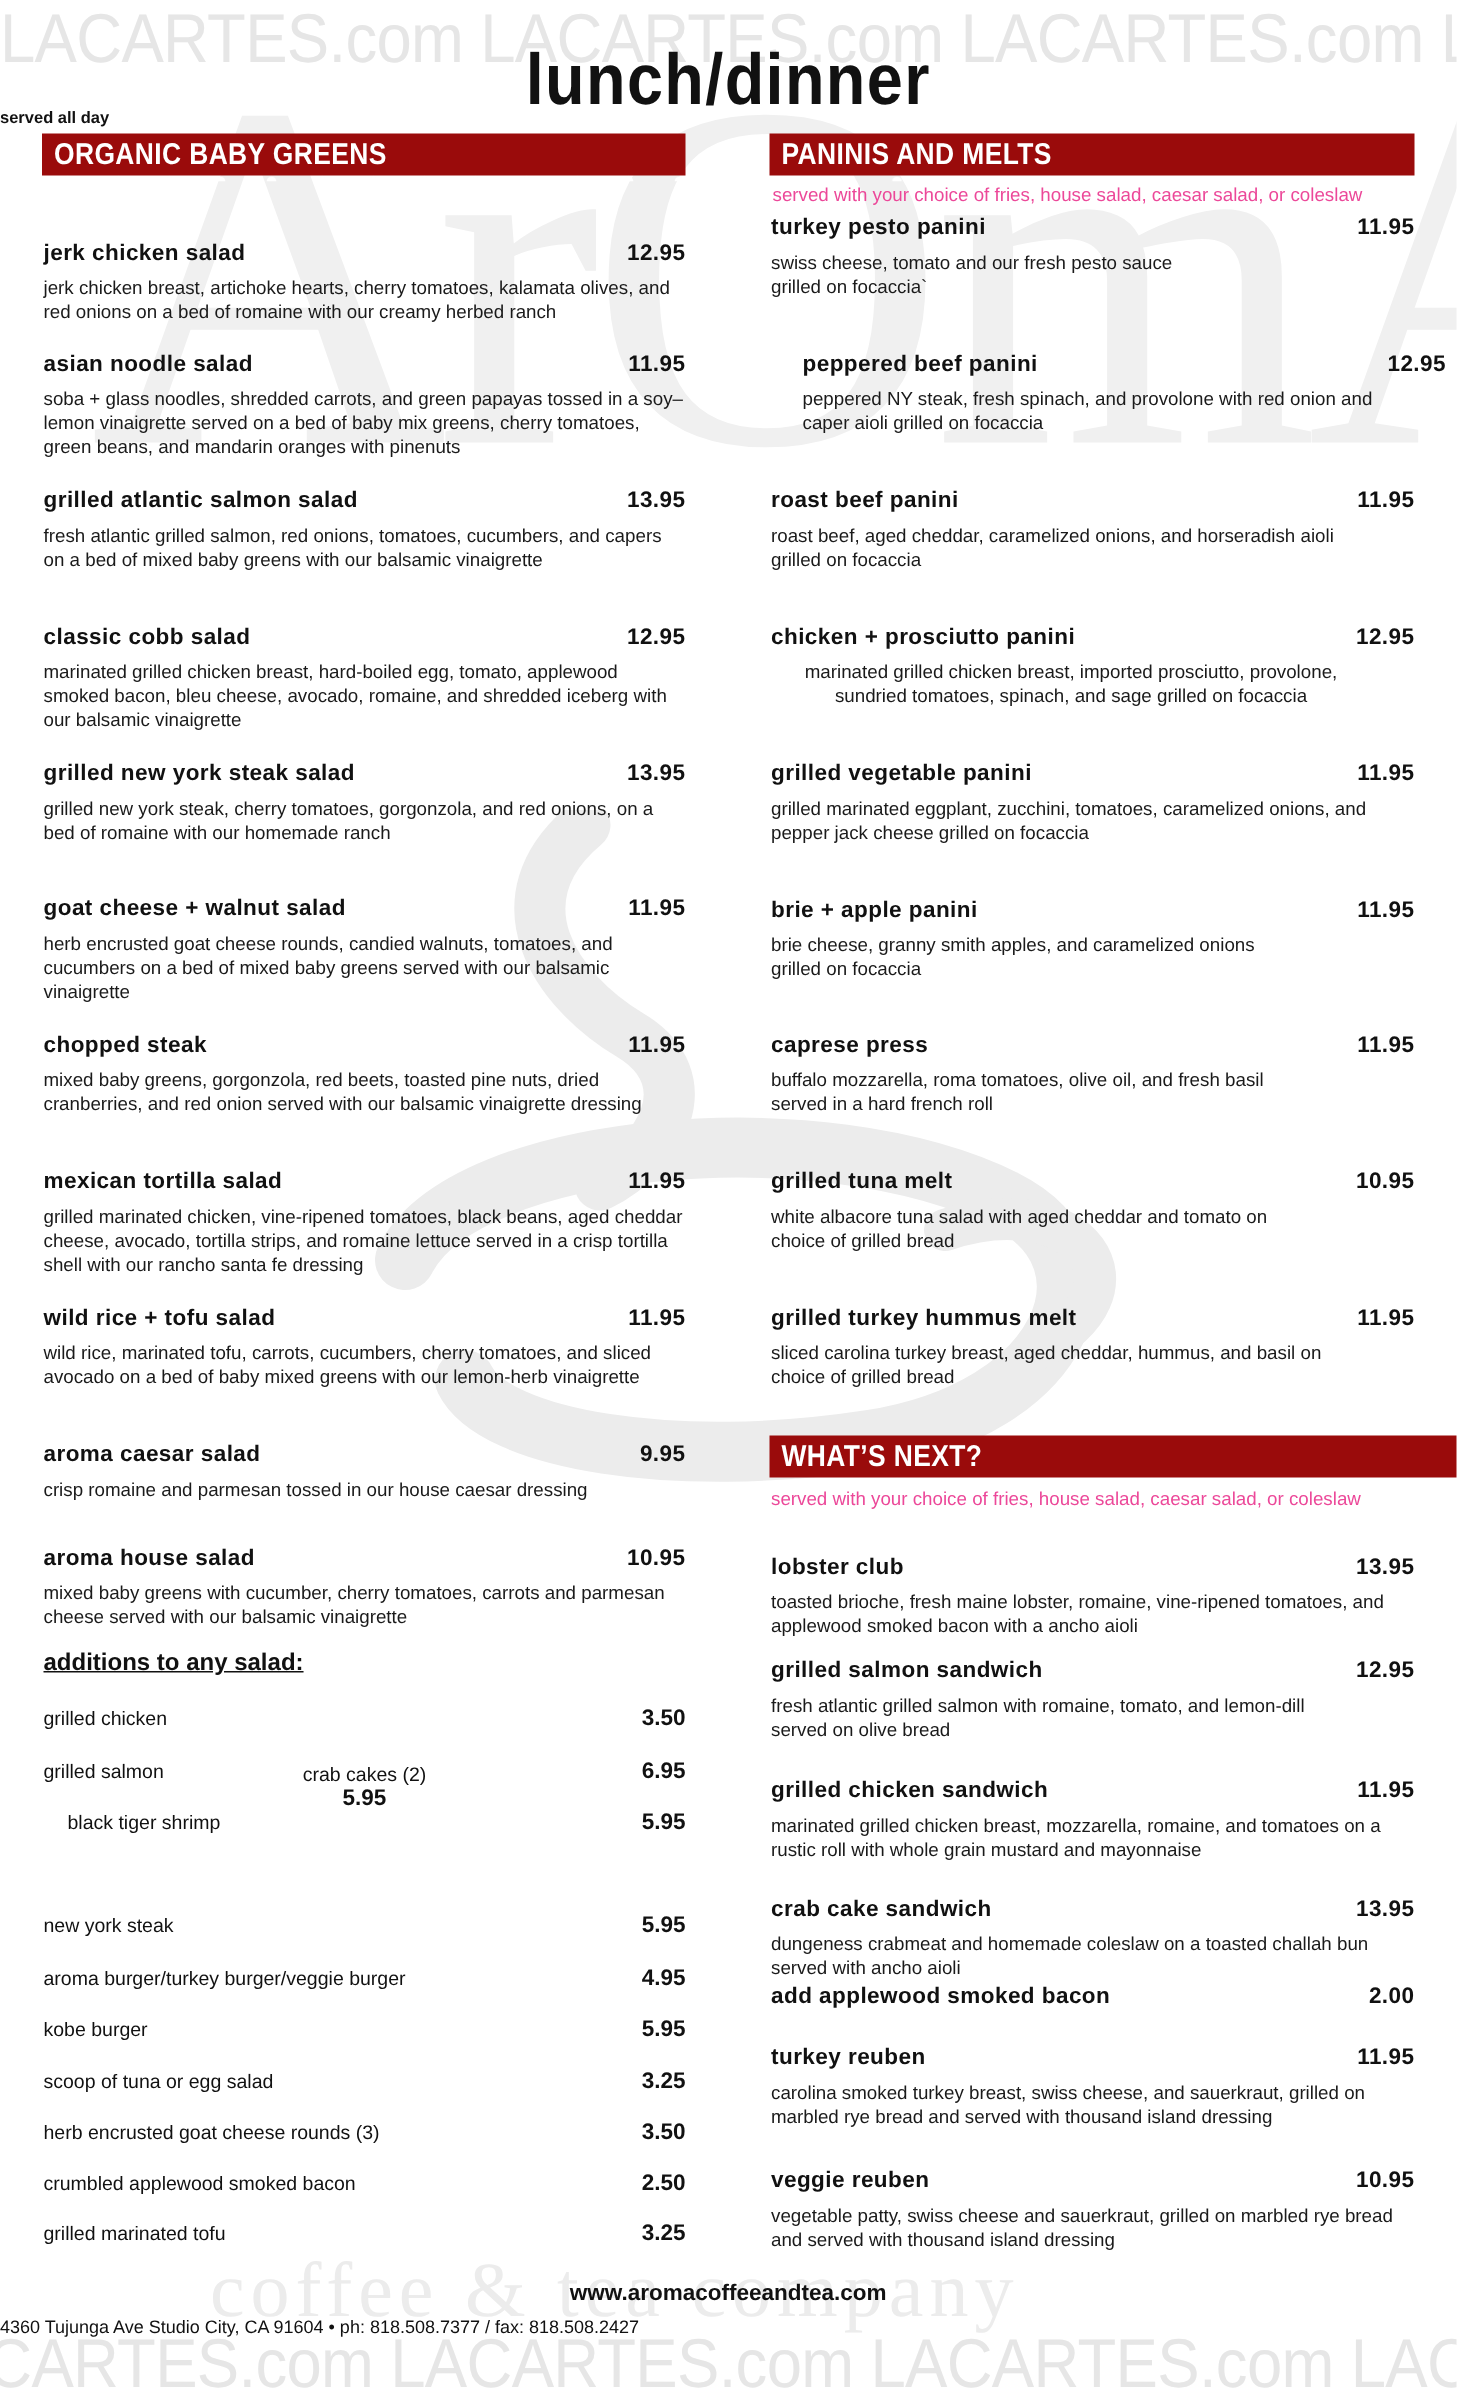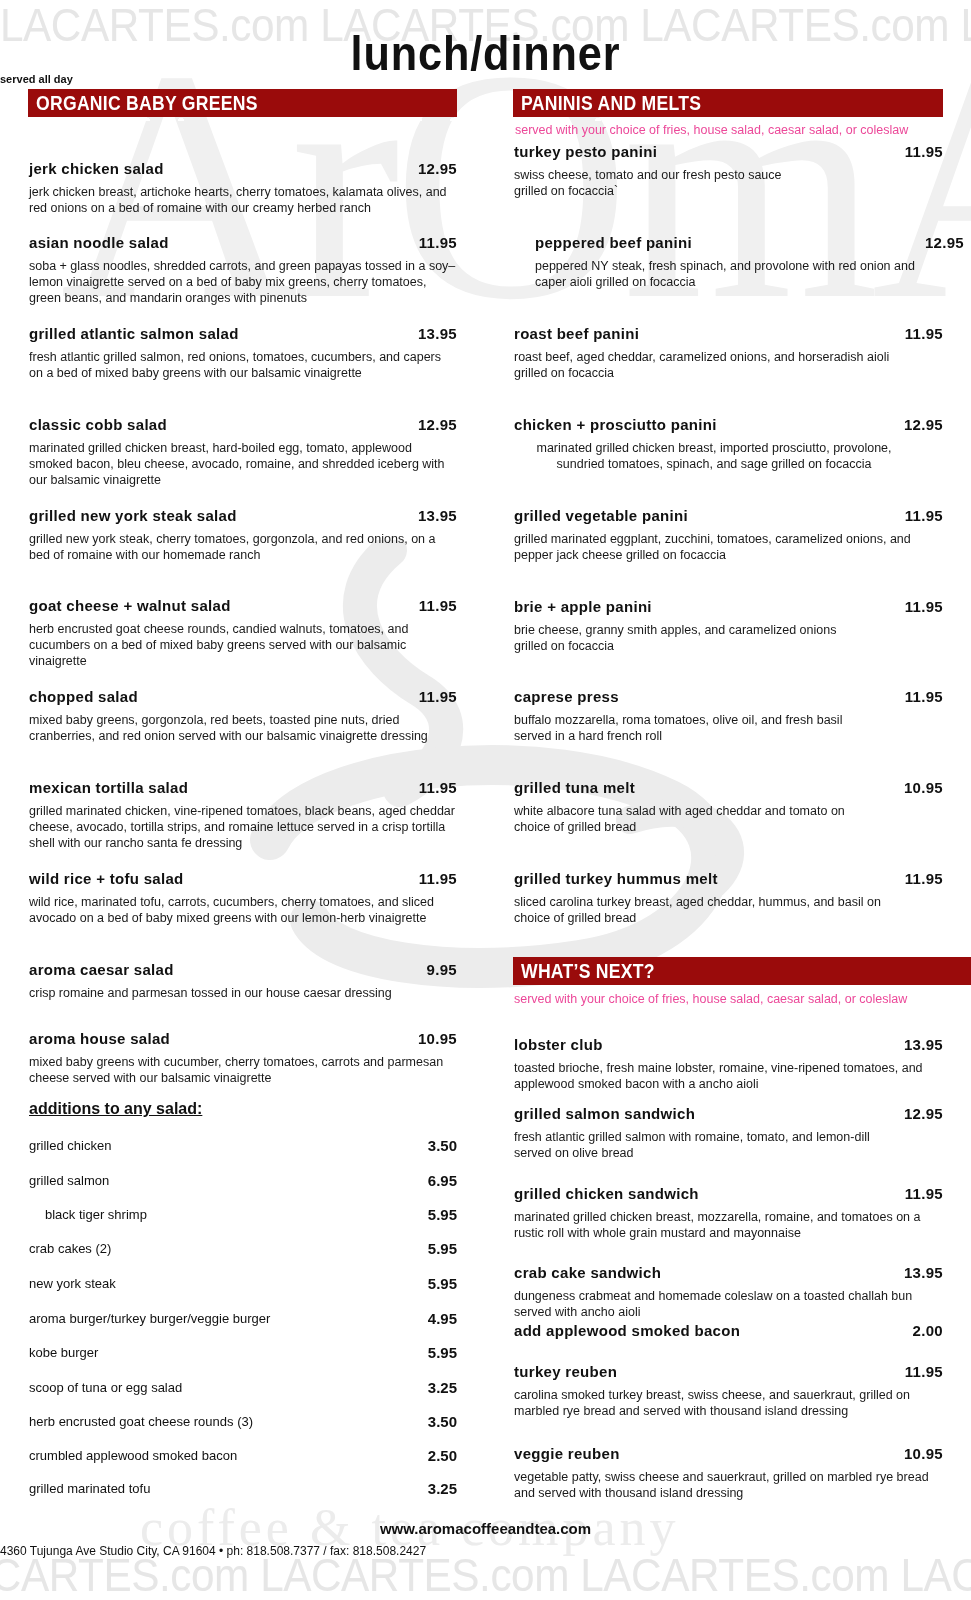--- a/index.html
+++ b/index.html
@@ -113,21 +113,21 @@
   </div>
   <div class="item left-col" style="top:597px;">
     <div class="item-row">
         <span class="item-name">goat cheese + walnut salad</span>
         <span class="item-price">11.95</span>
       </div>
     <div class="item-desc">herb encrusted goat cheese rounds, candied walnuts, tomatoes, and cucumbers on a bed of mixed baby greens served with our balsamic vinaigrette</div>
   </div>
   <div class="item left-col" style="top:688px;">
     <div class="item-row">
-        <span class="item-name">chopped salad</span>
+        <span class="item-name">chopped steak</span>
         <span class="item-price">11.95</span>
       </div>
     <div class="item-desc">mixed baby greens, gorgonzola, red beets, toasted pine nuts, dried cranberries, and red onion served with our balsamic vinaigrette dressing</div>
   </div>
   <div class="item left-col" style="top:779px;">
     <div class="item-row">
         <span class="item-name">mexican tortilla salad</span>
         <span class="item-price">11.95</span>
       </div>
     <div class="item-desc">grilled marinated chicken, vine-ripened tomatoes, black beans, aged cheddar cheese, avocado, tortilla strips, and romaine lettuce served in a crisp tortilla shell with our rancho santa fe dressing</div>
@@ -160,21 +160,21 @@
       <span class="add-price">3.50</span>
     </div>
   <div class="add-row" style="top:1172px;">
       <span class="add-name">grilled salmon</span>
       <span class="add-price">6.95</span>
     </div>
   <div class="add-row" style="top:1206px;padding-left:16px;">
       <span class="add-name">black tiger shrimp</span>
       <span class="add-price">5.95</span>
     </div>
-  <div class="add-row" style="top:1240px;">
+  <div class="add-row" style="top:1175px;flex-direction:column;">
       <span class="add-name">crab cakes (2)</span>
       <span class="add-price">5.95</span>
     </div>
   <div class="add-row" style="top:1275px;">
       <span class="add-name">new york steak</span>
       <span class="add-price">5.95</span>
     </div>
   <div class="add-row" style="top:1310px;">
       <span class="add-name">aroma burger/turkey burger/veggie burger</span>
       <span class="add-price">4.95</span>

